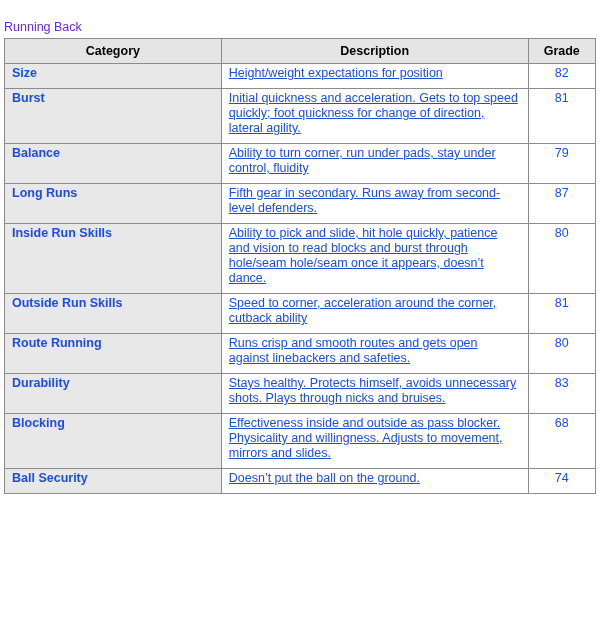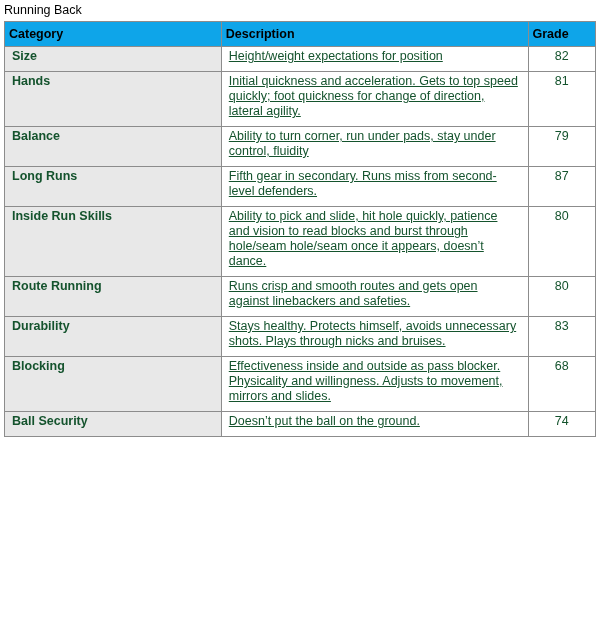--- a/index.html
+++ b/index.html
@@ -9,47 +9,47 @@
   }
   body {
     width: 600px;
     height: 623px;
     font-family: "Liberation Sans", sans-serif;
     color: #000000;
     overflow: hidden;
   }
   .page-title {
     font-size: 12.5px;
-    color: #000000;
-    padding: 3px 0 4px 4px;
+    color: #6d28d9;
+    padding: 20px 0 4px 4px;
     line-height: 14px;
   }
   table.scout-table {
     border-collapse: collapse;
     width: 592px;
     margin-left: 4px;
     table-layout: fixed;
     border: 1px solid #8c8c8c;
   }
   table.scout-table th {
-    background: #0ea5e9;
+    background: #e5e5e5;
     border: 1px solid #8c8c8c;
     font-size: 12.5px;
     font-weight: bold;
-    text-align: left;
+    text-align: center;
     padding: 5px 4px;
     color: #000000;
   }
   table.scout-table td {
     border: 1px solid #8c8c8c;
     font-size: 12.5px;
     padding: 2px 7px 7px 7px;
     vertical-align: top;
     line-height: 15px;
-    color: #14532d;
+    color: #1d4ed8;
   }
   td.cat {
     background: #e8e8e8;
     font-weight: bold;
     width: 212px;
   }
   td.desc {
     background: #ffffff;
     width: 298px;
     text-decoration: underline;
@@ -83,38 +83,43 @@
       <th>Grade</th>
     </tr>
   </thead>
   <tbody>
     <tr>
       <td class="cat">Size</td>
       <td class="desc">Height/weight expectations for position</td>
       <td class="grade">82</td>
     </tr>
     <tr>
-      <td class="cat">Hands</td>
+      <td class="cat">Burst</td>
       <td class="desc">Initial quickness and acceleration. Gets to top speed quickly; foot quickness for change of direction, lateral agility.</td>
       <td class="grade">81</td>
     </tr>
     <tr>
       <td class="cat">Balance</td>
       <td class="desc">Ability to turn corner, run under pads, stay under control, fluidity</td>
       <td class="grade">79</td>
     </tr>
     <tr>
       <td class="cat">Long Runs</td>
-      <td class="desc">Fifth gear in secondary. Runs miss from second-level defenders.</td>
+      <td class="desc">Fifth gear in secondary. Runs away from second-level defenders.</td>
       <td class="grade">87</td>
     </tr>
     <tr>
       <td class="cat">Inside Run Skills</td>
       <td class="desc">Ability to pick and slide, hit hole quickly, patience and vision to read blocks and burst through hole/seam hole/seam once it appears, doesn’t dance.</td>
       <td class="grade">80</td>
+    </tr>
+    <tr>
+      <td class="cat">Outside Run Skills</td>
+      <td class="desc">Speed to corner, acceleration around the corner, cutback ability</td>
+      <td class="grade">81</td>
     </tr>
     <tr>
       <td class="cat">Route Running</td>
       <td class="desc">Runs crisp and smooth routes and gets open against linebackers and safeties.</td>
       <td class="grade">80</td>
     </tr>
     <tr>
       <td class="cat">Durability</td>
       <td class="desc">Stays healthy. Protects himself, avoids unnecessary shots. Plays through nicks and bruises.</td>
       <td class="grade">83</td>

